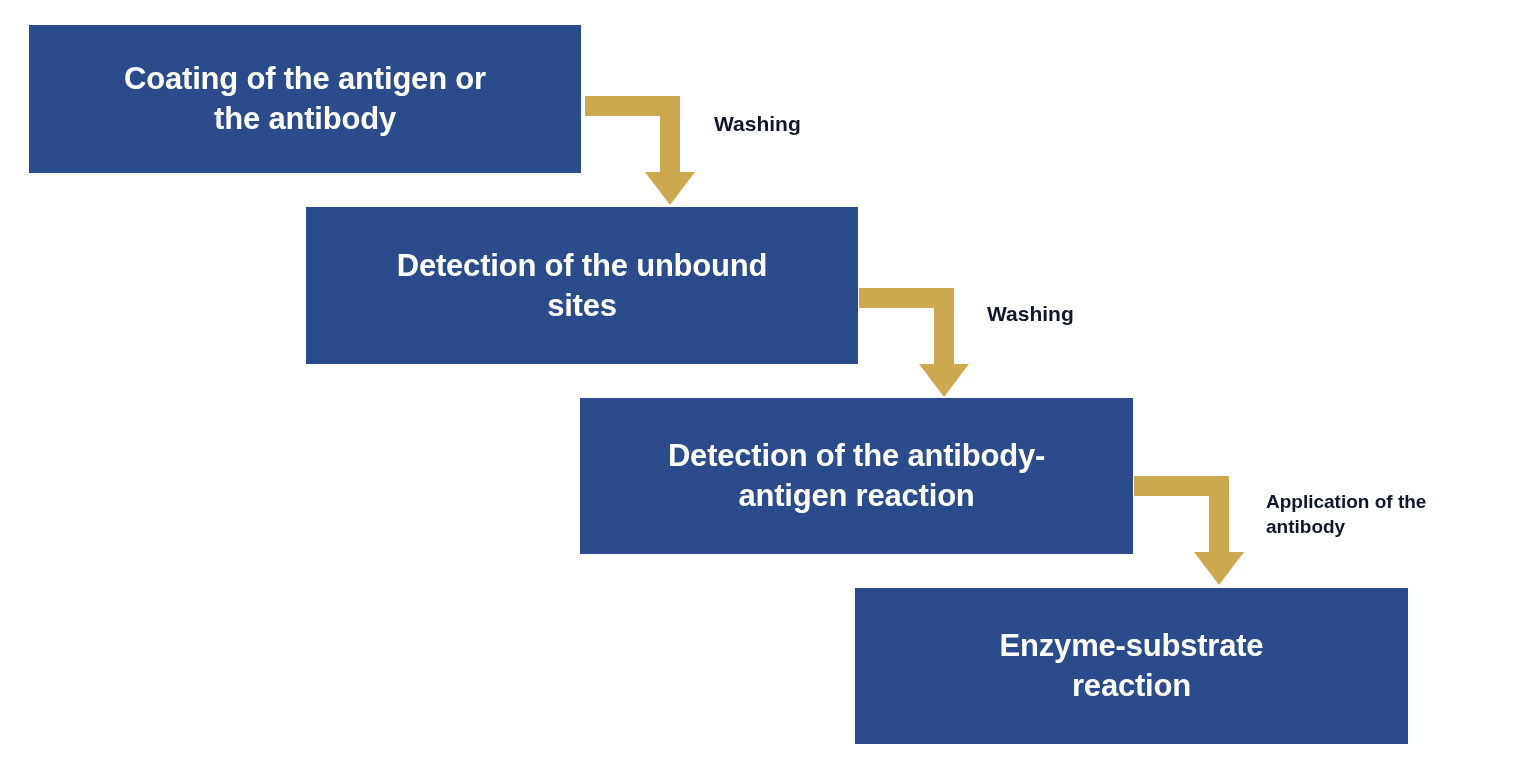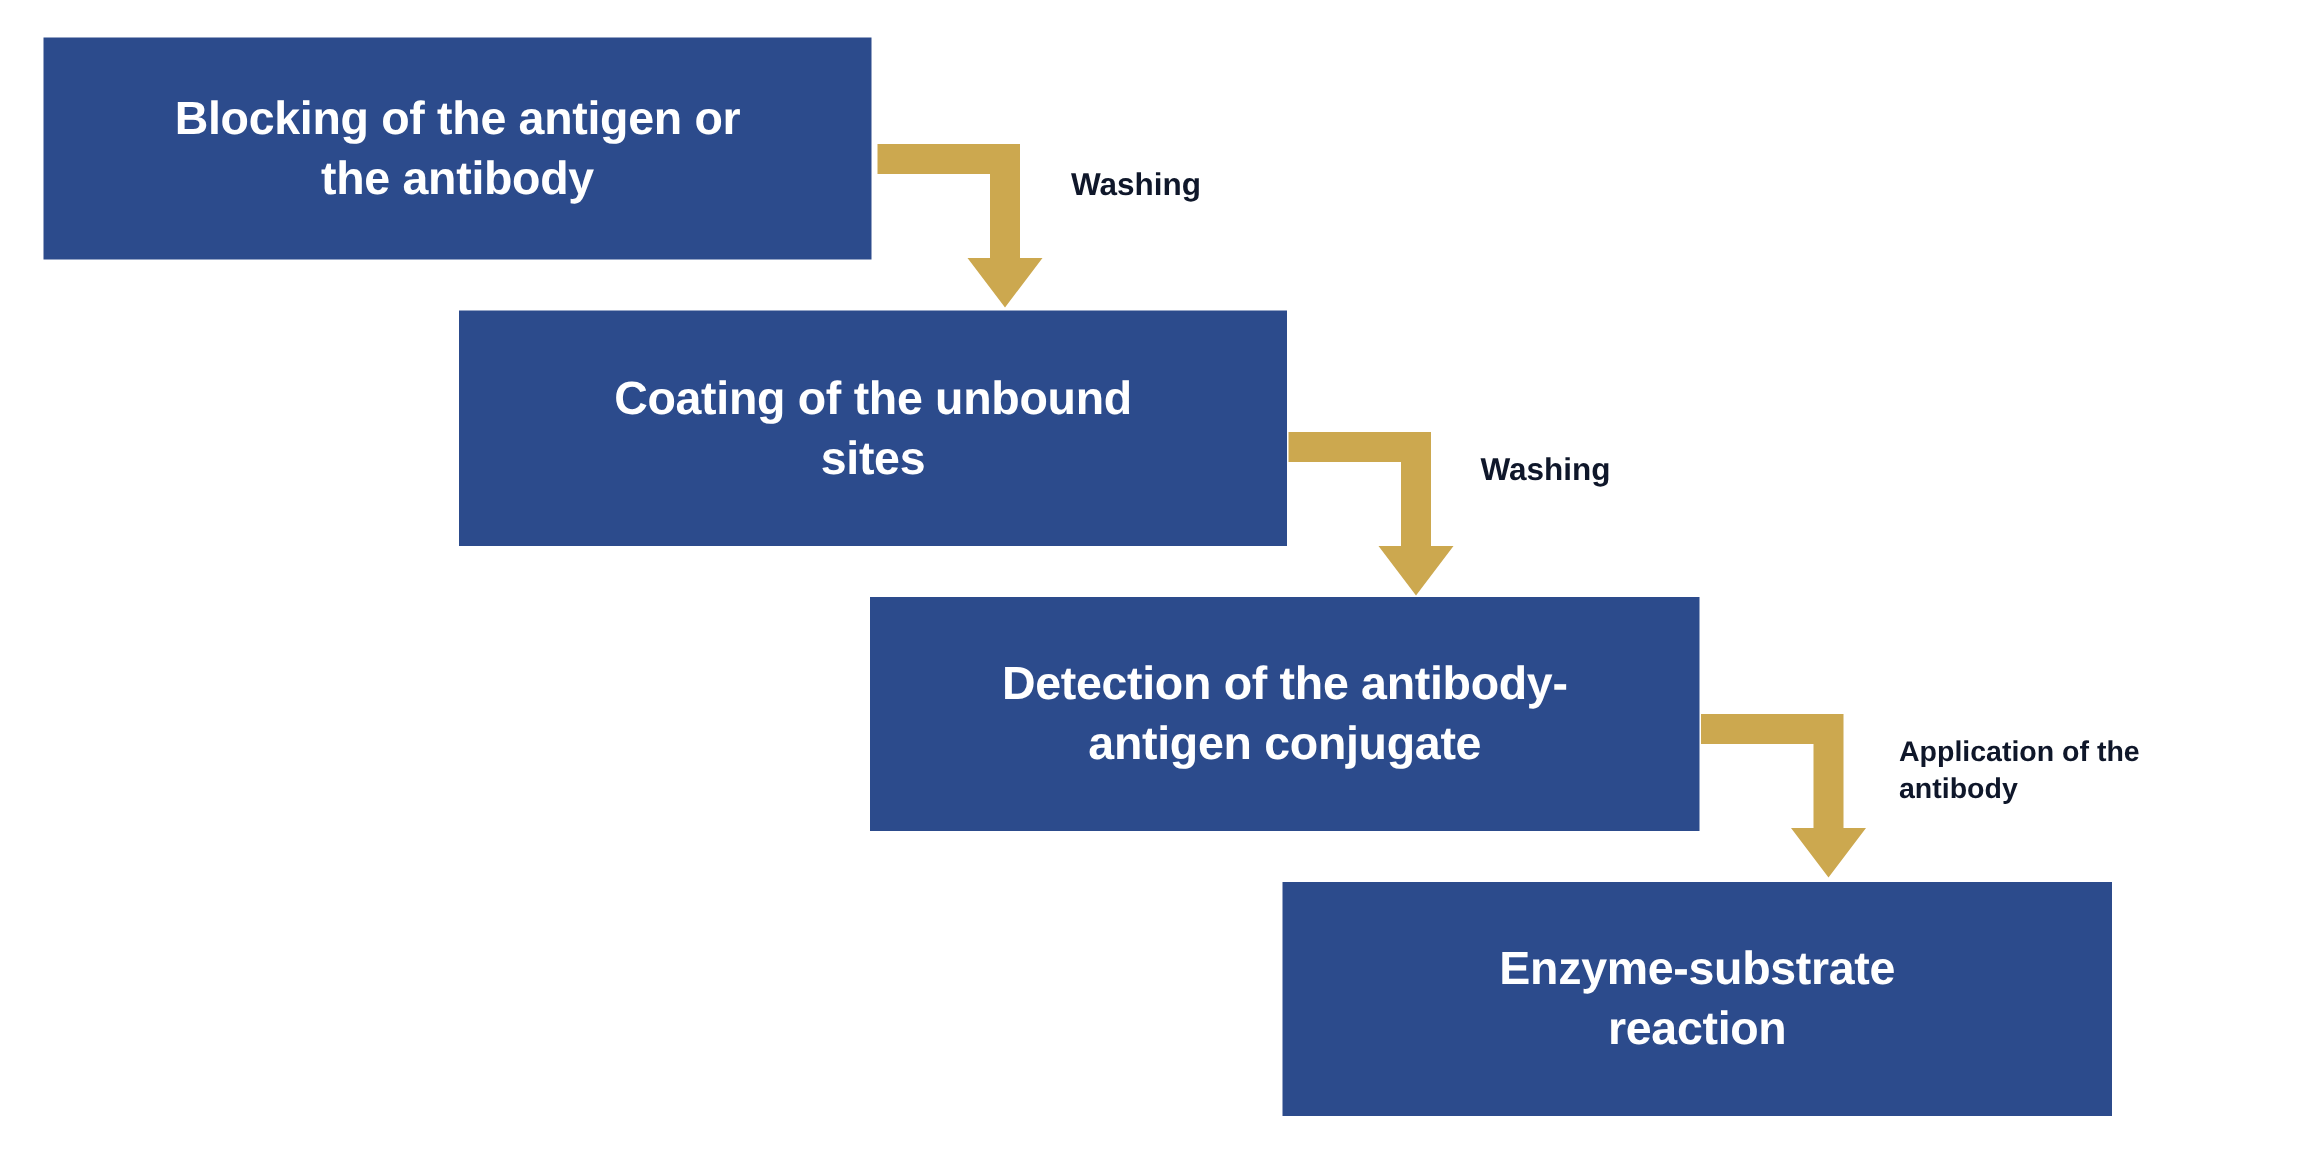--- a/index.html
+++ b/index.html
@@ -68,42 +68,42 @@
   #label-1 { left: 714px;  top: 110px; }
   #label-2 { left: 987px;  top: 300px; }
   #label-3 { left: 1266px; top: 489px; font-size: 19px; width: 250px; }
 </style>
 </head>
 <body>
 
 <div id="canvas">
 
   <div class="step-box" id="box-1">
-    <span class="step-label">Blocking of the antigen or
+    <span class="step-label">Coating of the antigen or
 the antibody</span>
   </div>
 
   <svg class="connector" id="arrow-1" viewBox="0 0 120 120">
     <path d="M 0 4 L 95 4 L 95 80 L 110 80 L 85 113 L 60 80 L 75 80 L 75 24 L 0 24 Z" fill="#CCA84F"></path>
   </svg>
   <div class="connector-label" id="label-1">Washing</div>
 
   <div class="step-box" id="box-2">
-    <span class="step-label">Coating of the unbound
+    <span class="step-label">Detection of the unbound
 sites</span>
   </div>
 
   <svg class="connector" id="arrow-2" viewBox="0 0 120 120">
     <path d="M 0 4 L 95 4 L 95 80 L 110 80 L 85 113 L 60 80 L 75 80 L 75 24 L 0 24 Z" fill="#CCA84F"></path>
   </svg>
   <div class="connector-label" id="label-2">Washing</div>
 
   <div class="step-box" id="box-3">
     <span class="step-label">Detection of the antibody-
-antigen conjugate</span>
+antigen reaction</span>
   </div>
 
   <svg class="connector" id="arrow-3" viewBox="0 0 120 120">
     <path d="M 0 4 L 95 4 L 95 80 L 110 80 L 85 113 L 60 80 L 75 80 L 75 24 L 0 24 Z" fill="#CCA84F"></path>
   </svg>
   <div class="connector-label" id="label-3">Application of the
 antibody</div>
 
   <div class="step-box" id="box-4">
     <span class="step-label">Enzyme-substrate

